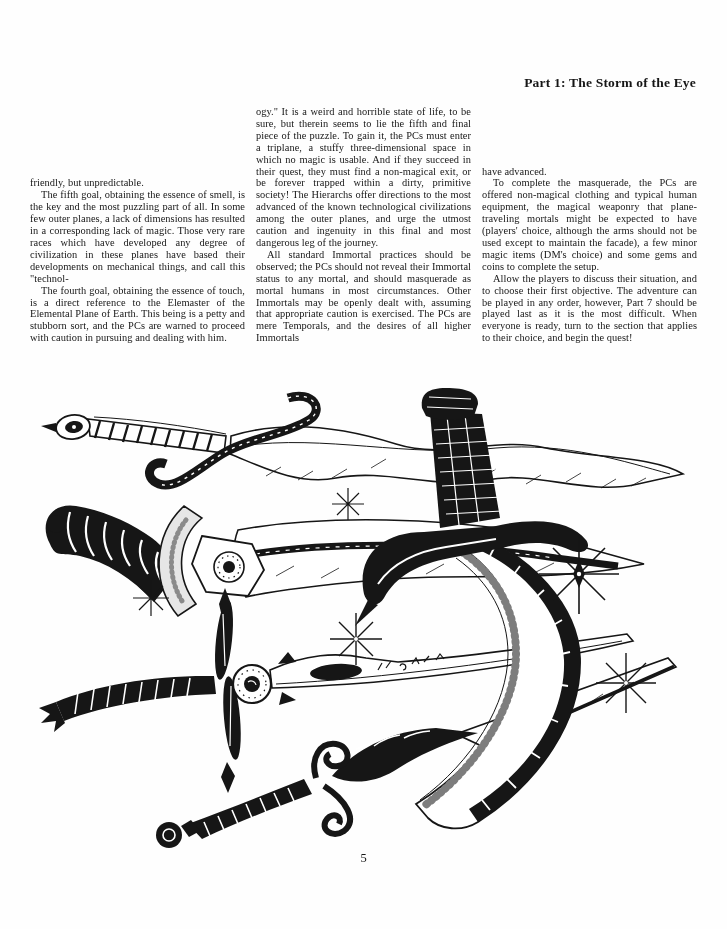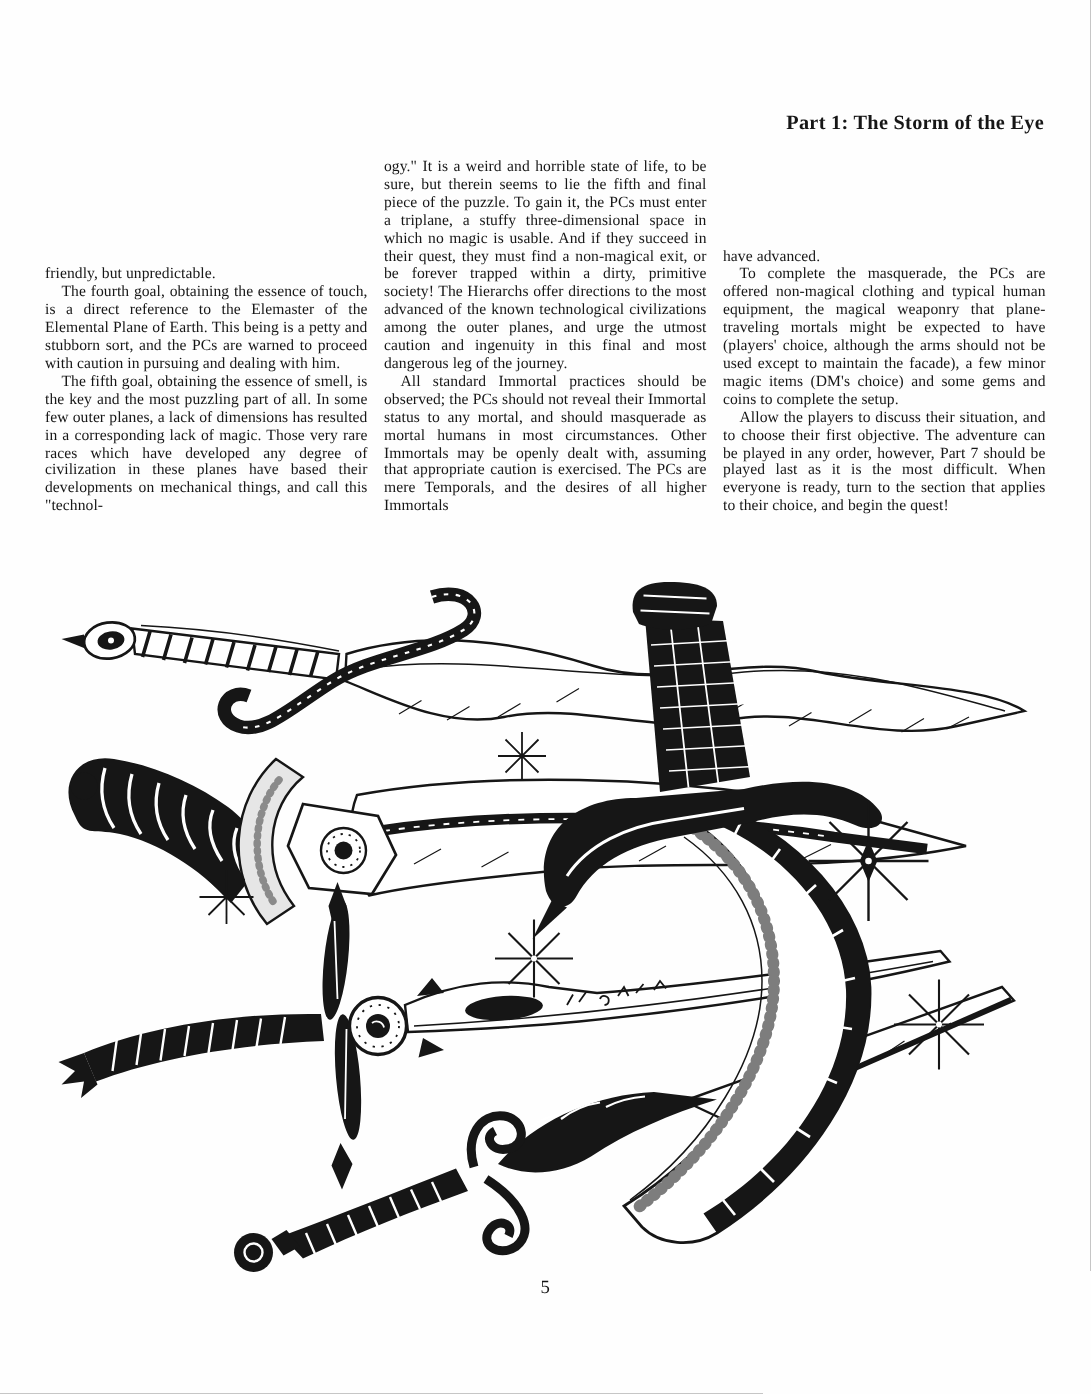--- a/index.html
+++ b/index.html
@@ -25,22 +25,22 @@
 
 <div class="page">
 
   <header class="page-header">
     <h1 class="part-title">Part 1: The Storm of the Eye</h1>
   </header>
 
   <main class="columns">
     <section class="col">
       <p class="cont">friendly, but unpredictable.</p>
+      <p>The fifth goal, obtaining the essence of smell, is the key and the most puzzling part of all. In some few outer planes, a lack of dimensions has resulted in a corresponding lack of magic. Those very rare races which have developed any degree of civilization in these planes have based their developments on mechanical things, and call this "technol-</p>
       <p>The fourth goal, obtaining the essence of touch, is a direct reference to the Elemaster of the Elemental Plane of Earth. This being is a petty and stubborn sort, and the PCs are warned to proceed with caution in pursuing and dealing with him.</p>
-      <p>The fifth goal, obtaining the essence of smell, is the key and the most puzzling part of all. In some few outer planes, a lack of dimensions has resulted in a corresponding lack of magic. Those very rare races which have developed any degree of civilization in these planes have based their developments on mechanical things, and call this "technol-</p>
     </section>
     <section class="col">
       <p class="cont">ogy." It is a weird and horrible state of life, to be sure, but therein seems to lie the fifth and final piece of the puzzle. To gain it, the PCs must enter a triplane, a stuffy three-dimensional space in which no magic is usable. And if they succeed in their quest, they must find a non-magical exit, or be forever trapped within a dirty, primitive society! The Hierarchs offer directions to the most advanced of the known technological civilizations among the outer planes, and urge the utmost caution and ingenuity in this final and most dangerous leg of the journey.</p>
       <p>All standard Immortal practices should be observed; the PCs should not reveal their Immortal status to any mortal, and should masquerade as mortal humans in most circumstances. Other Immortals may be openly dealt with, assuming that appropriate caution is exercised. The PCs are mere Temporals, and the desires of all higher Immortals</p>
     </section>
     <section class="col">
       <p class="cont">have advanced.</p>
       <p>To complete the masquerade, the PCs are offered non-magical clothing and typical human equipment, the magical weaponry that plane-traveling mortals might be expected to have (players' choice, although the arms should not be used except to maintain the facade), a few minor magic items (DM's choice) and some gems and coins to complete the setup.</p>
       <p>Allow the players to discuss their situation, and to choose their first objective. The adventure can be played in any order, however, Part 7 should be played last as it is the most difficult. When everyone is ready, turn to the section that applies to their choice, and begin the quest!</p>
     </section>

